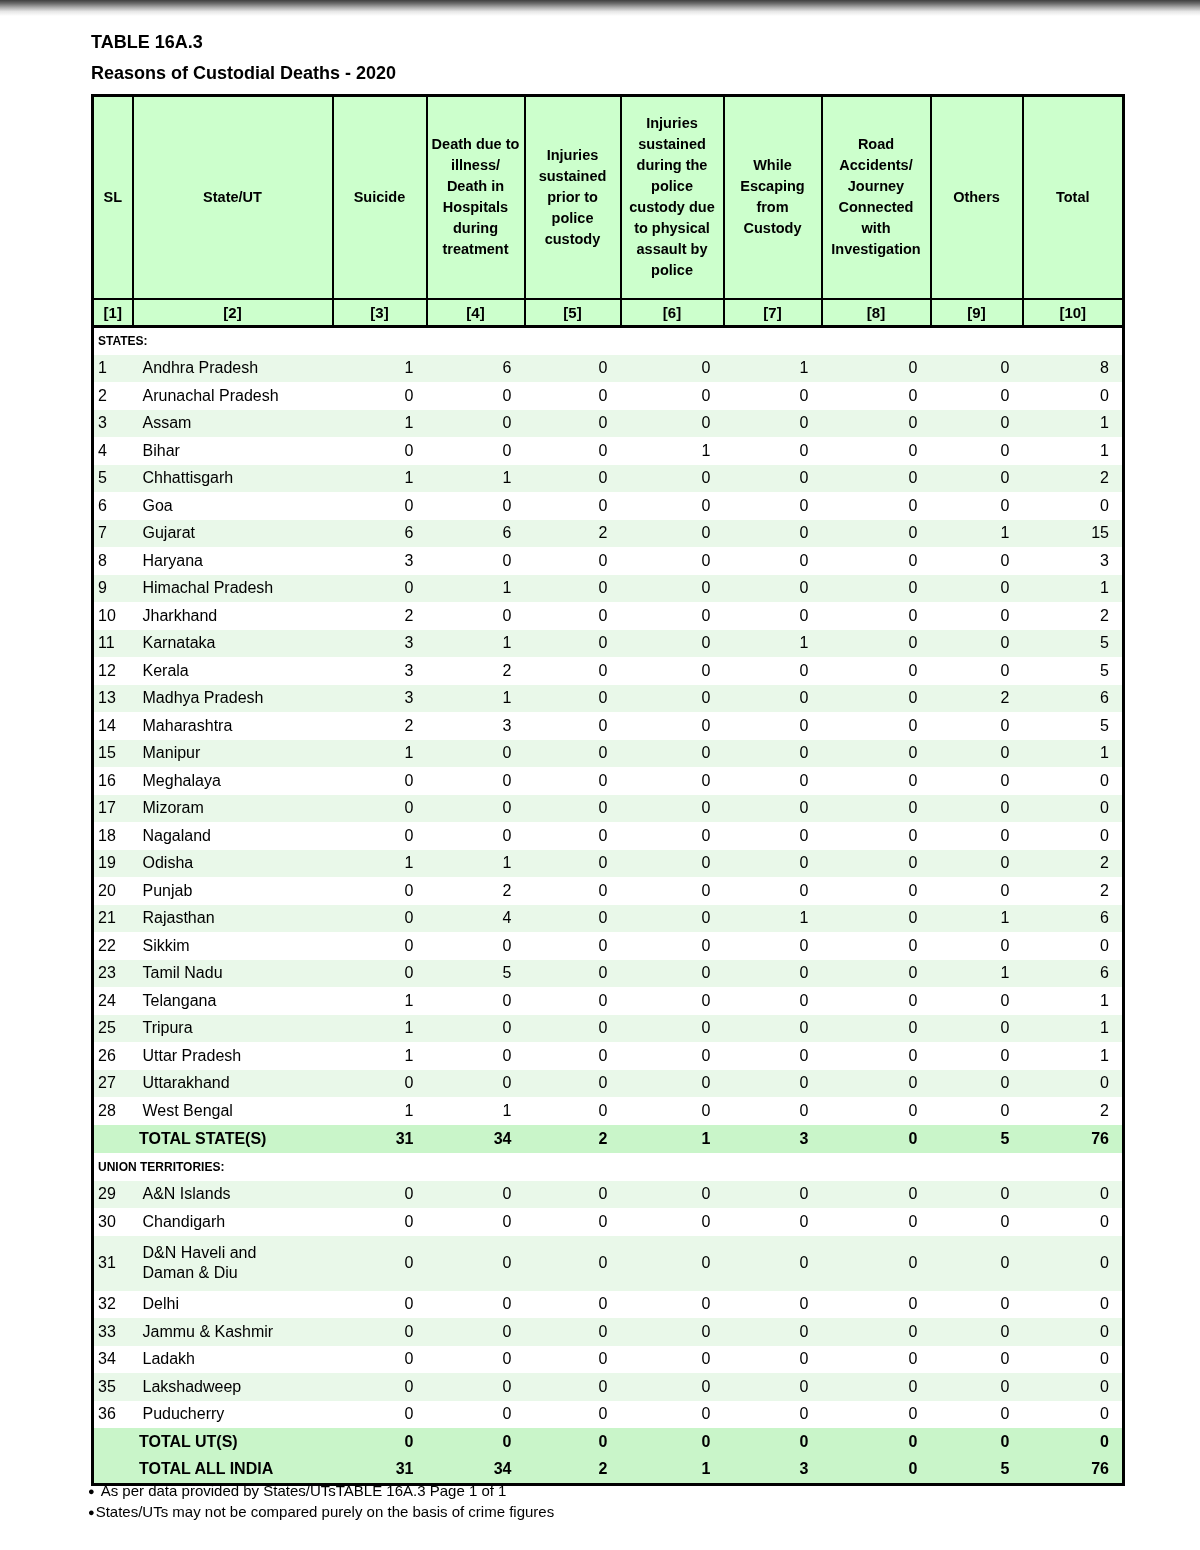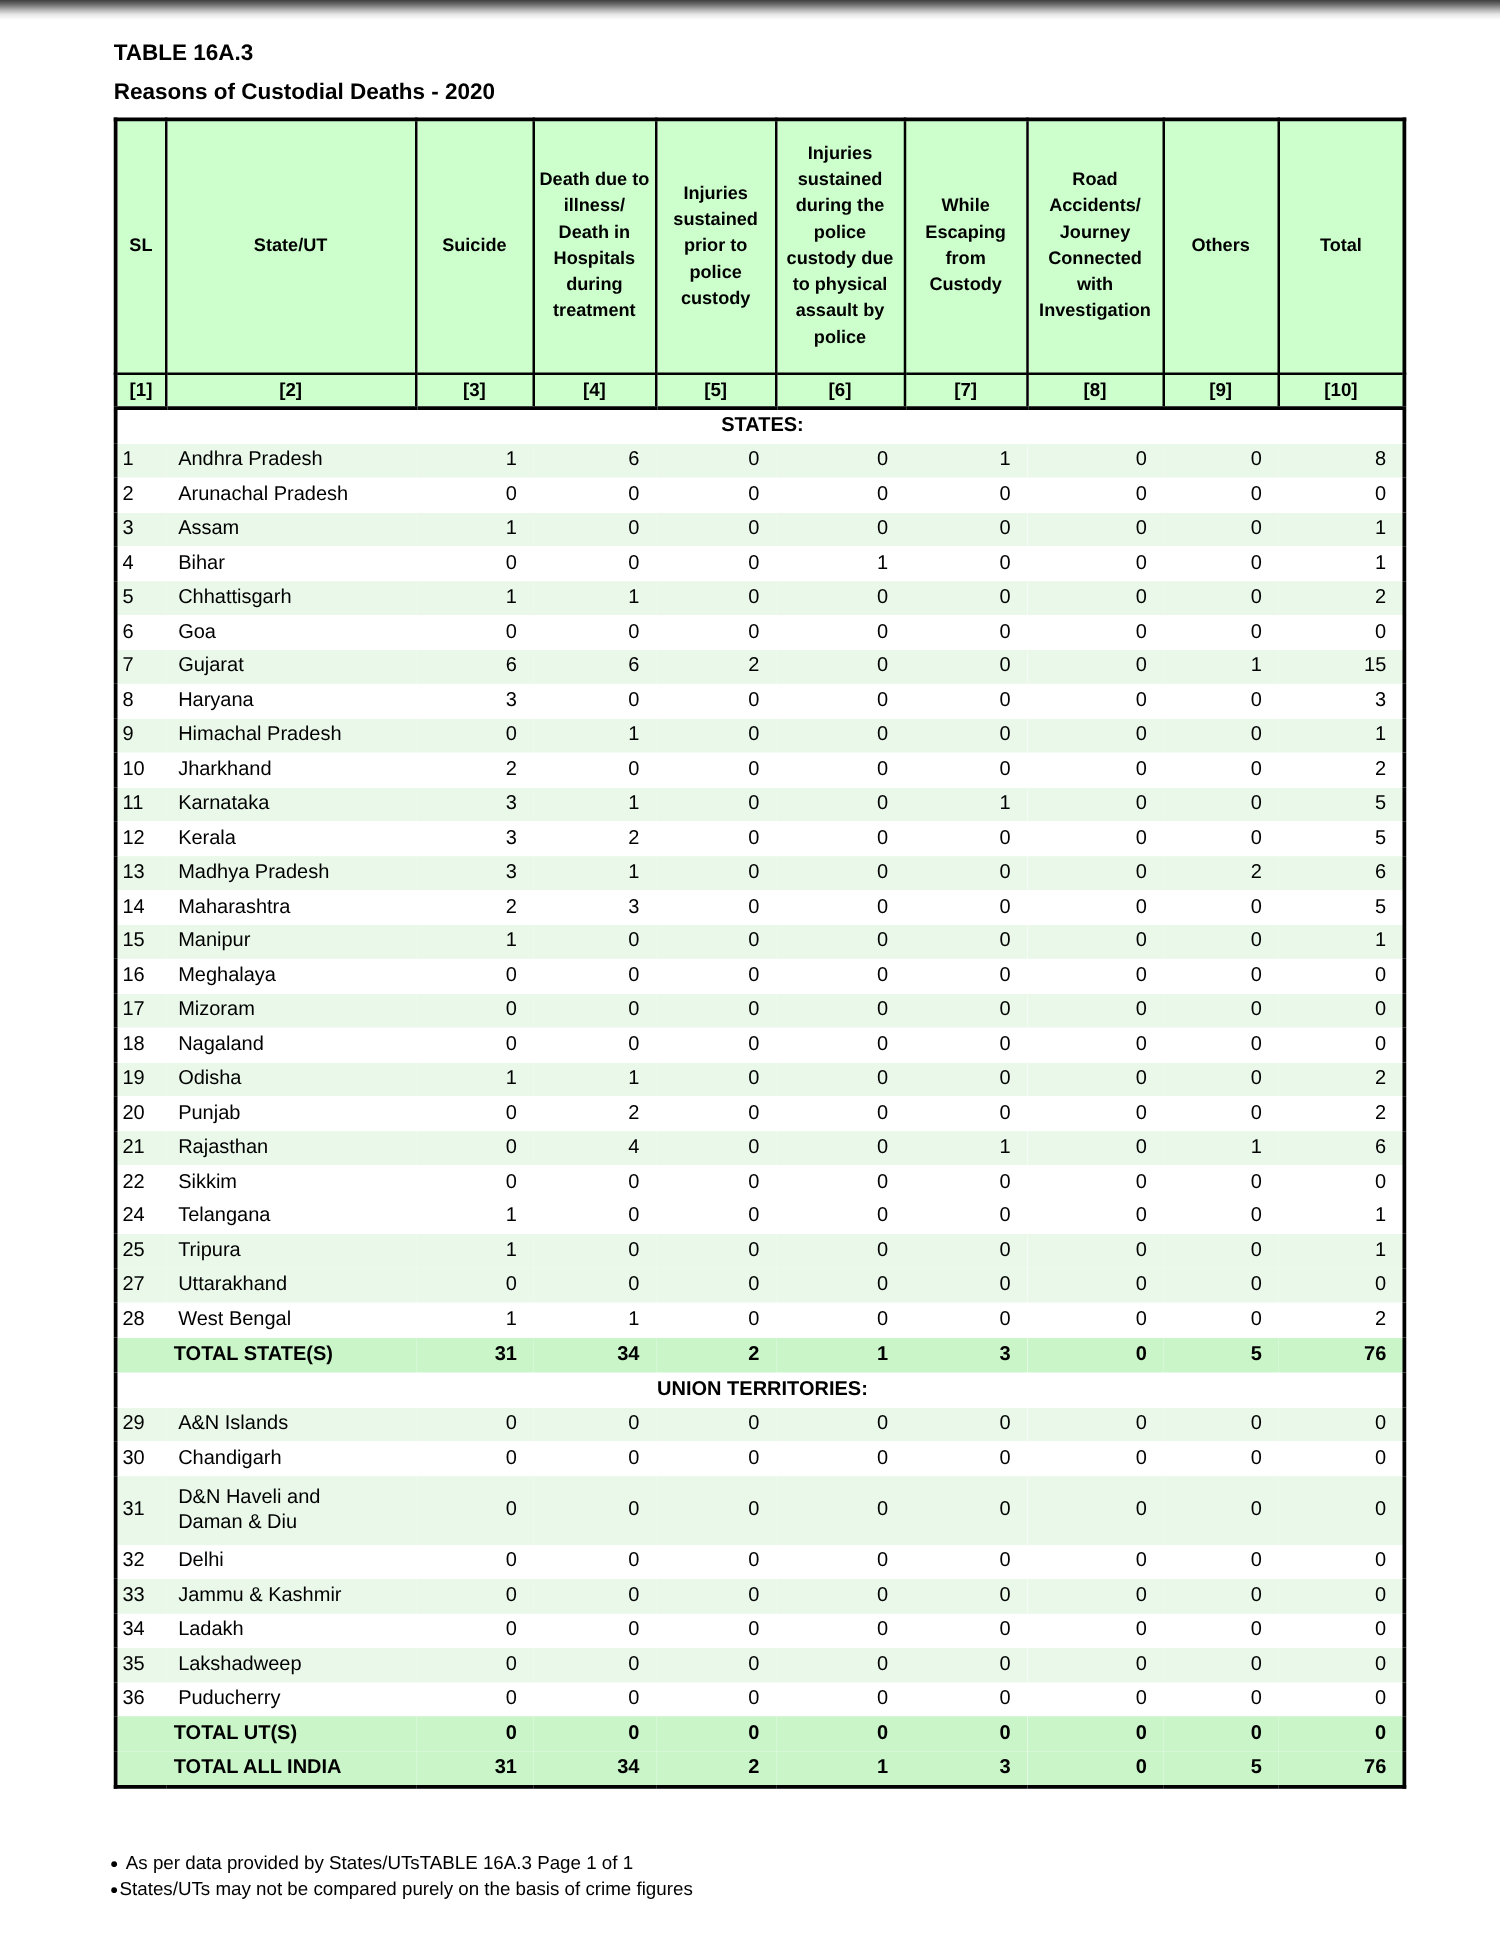--- a/index.html
+++ b/index.html
@@ -50,22 +50,22 @@
   tr.colnum-row td {
     background: var(--header-bg);
     border: 2px solid var(--border-c);
     border-bottom: 3px solid var(--border-c);
     font-size: 15px; font-weight: bold;
     text-align: center; vertical-align: middle;
     height: 28px; padding: 0;
   }
 
   tr.section-row td {
-    font-size: 16px; font-weight: bold;
-    text-align: center; vertical-align: middle;
+    font-size: 12px; font-weight: bold;
+    text-align: left; vertical-align: middle;
     height: 28px; padding: 0 0 0 4px;
     background: #ffffff;
   }
   tr.data-row td {
     font-size: 16px; font-weight: normal;
     vertical-align: middle;
     height: 27.5px; padding: 0;
     line-height: 1.25;
   }
   tr.data-row.tall td { height: 55px; }
@@ -401,35 +401,59 @@
           <td class="cell-state">Sikkim</td>
           <td class="cell-num">0</td>
           <td class="cell-num">0</td>
           <td class="cell-num">0</td>
           <td class="cell-num">0</td>
           <td class="cell-num">0</td>
           <td class="cell-num">0</td>
           <td class="cell-num">0</td>
           <td class="cell-num">0</td>
         </tr>
+        <tr class="data-row stripe">
+          <td class="cell-sl">23</td>
+          <td class="cell-state">Tamil Nadu</td>
+          <td class="cell-num">0</td>
+          <td class="cell-num">5</td>
+          <td class="cell-num">0</td>
+          <td class="cell-num">0</td>
+          <td class="cell-num">0</td>
+          <td class="cell-num">0</td>
+          <td class="cell-num">1</td>
+          <td class="cell-num">6</td>
+        </tr>
         <tr class="data-row">
           <td class="cell-sl">24</td>
           <td class="cell-state">Telangana</td>
           <td class="cell-num">1</td>
           <td class="cell-num">0</td>
           <td class="cell-num">0</td>
           <td class="cell-num">0</td>
           <td class="cell-num">0</td>
           <td class="cell-num">0</td>
           <td class="cell-num">0</td>
           <td class="cell-num">1</td>
         </tr>
         <tr class="data-row stripe">
           <td class="cell-sl">25</td>
           <td class="cell-state">Tripura</td>
+          <td class="cell-num">1</td>
+          <td class="cell-num">0</td>
+          <td class="cell-num">0</td>
+          <td class="cell-num">0</td>
+          <td class="cell-num">0</td>
+          <td class="cell-num">0</td>
+          <td class="cell-num">0</td>
+          <td class="cell-num">1</td>
+        </tr>
+        <tr class="data-row">
+          <td class="cell-sl">26</td>
+          <td class="cell-state">Uttar Pradesh</td>
           <td class="cell-num">1</td>
           <td class="cell-num">0</td>
           <td class="cell-num">0</td>
           <td class="cell-num">0</td>
           <td class="cell-num">0</td>
           <td class="cell-num">0</td>
           <td class="cell-num">0</td>
           <td class="cell-num">1</td>
         </tr>
         <tr class="data-row stripe">

